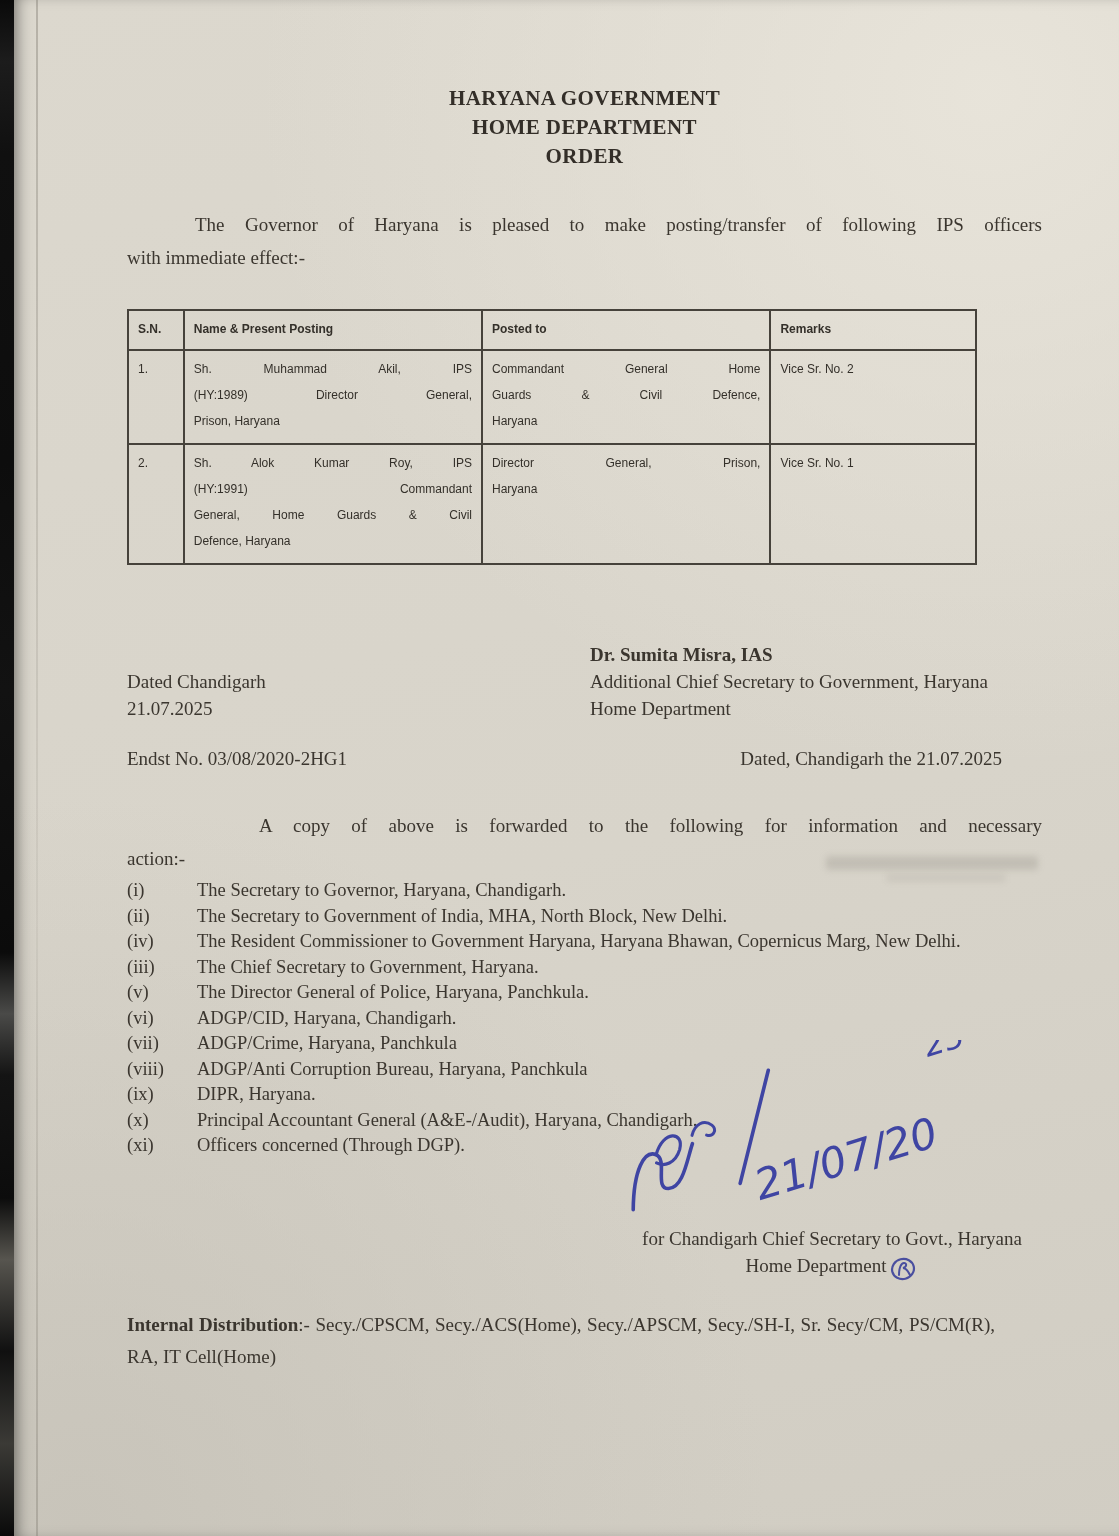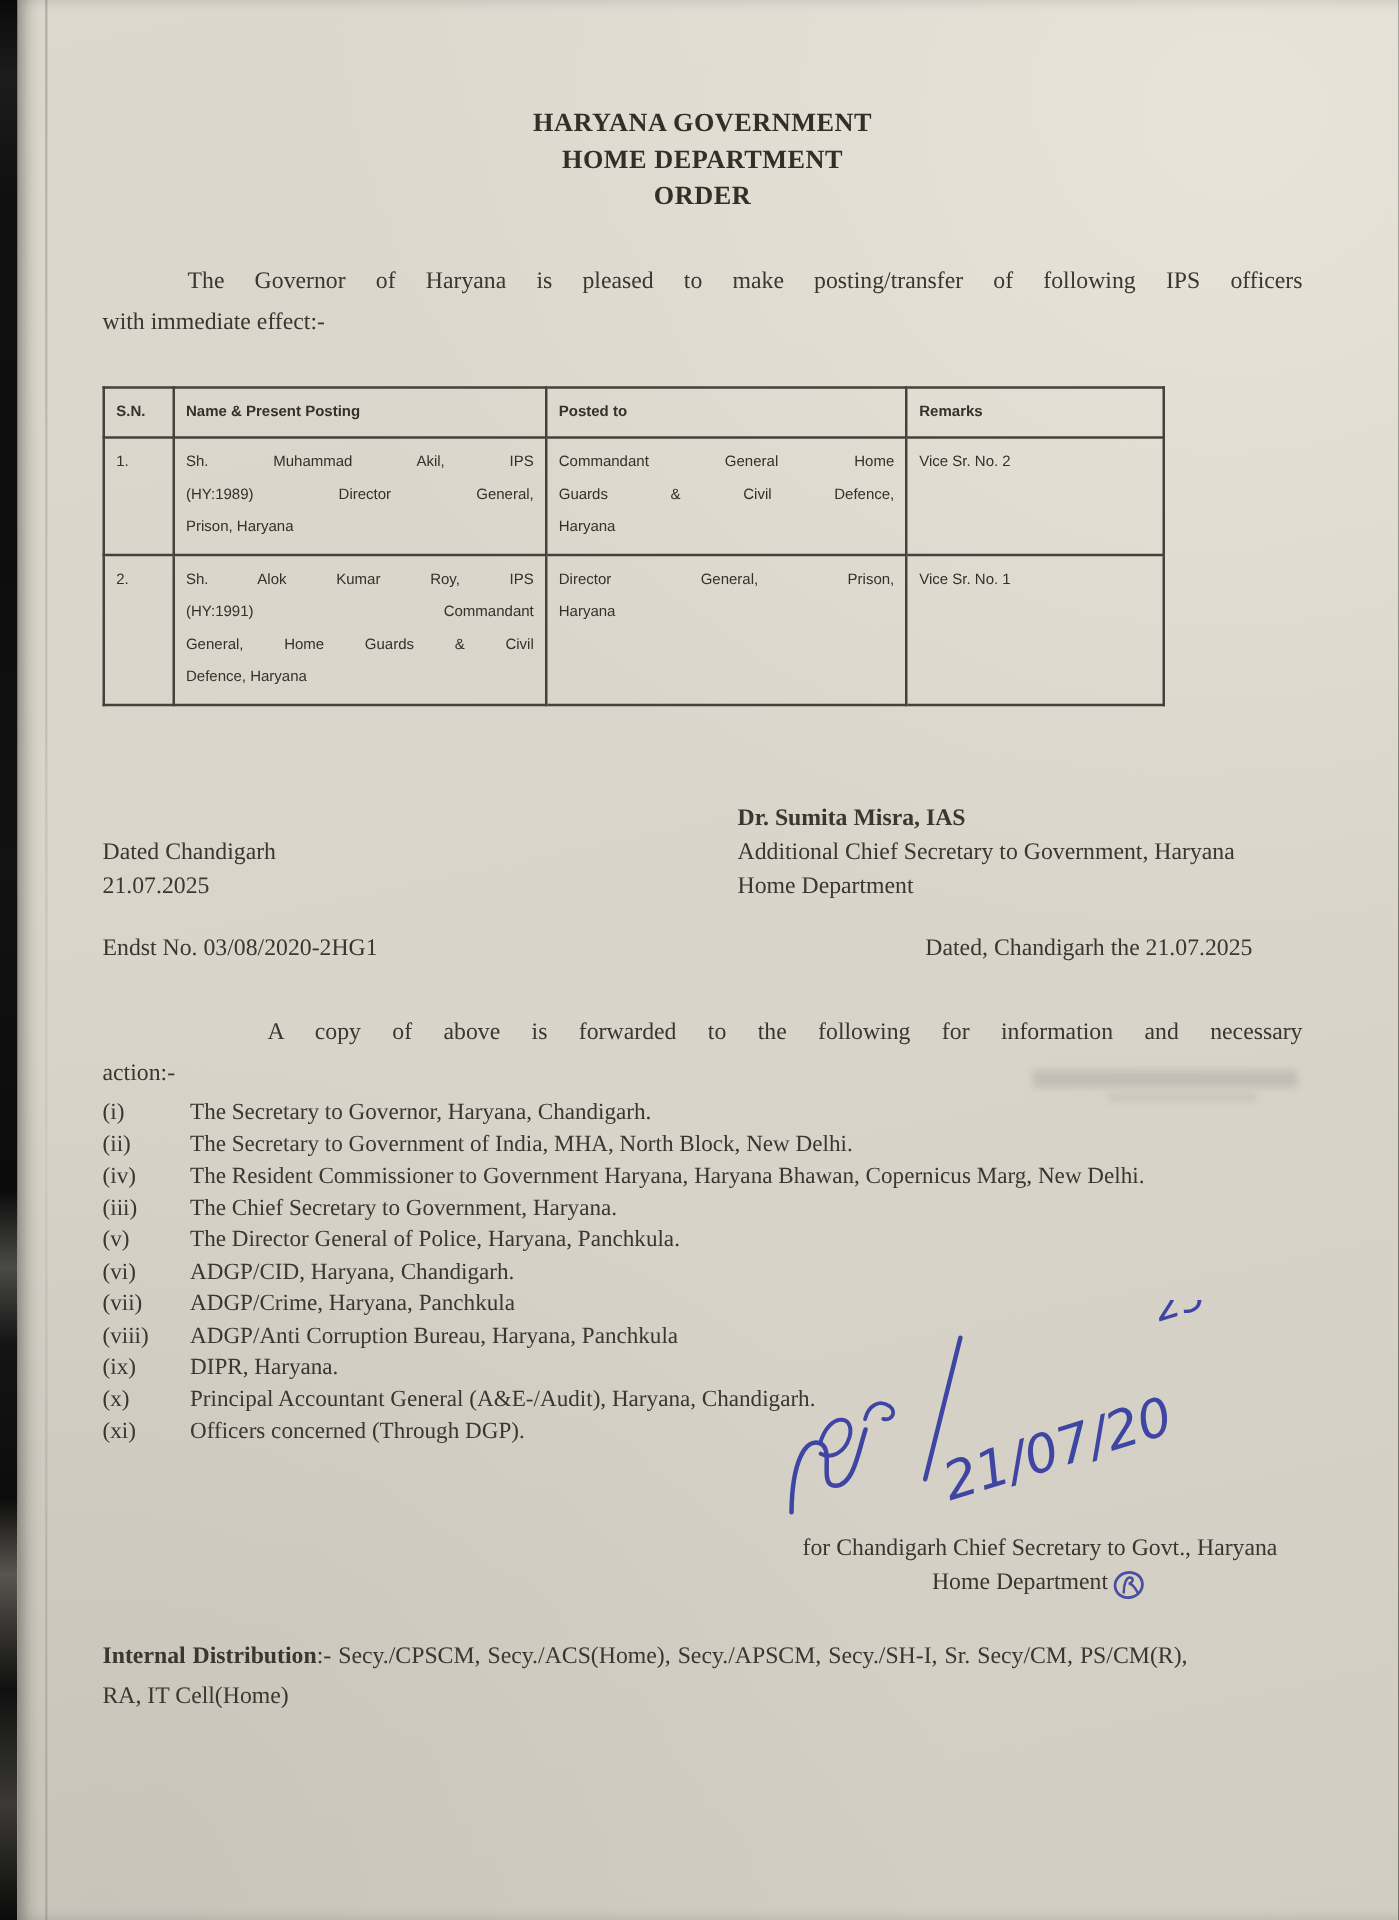--- a/index.html
+++ b/index.html
@@ -28,21 +28,21 @@
     color:#3a352e;
   }
   
   .fold{
     position:absolute;left:22px;top:0;width:2px;height:1536px;
     background:linear-gradient(rgba(110,105,95,.35), rgba(110,105,95,.08) 60%, rgba(110,105,95,.3));
     filter:blur(.6px);
   }
   .content{
     position:relative;
-    padding:84px 77px 0 68px; 
+    padding:84px 77px 0 113px; 
     font-size:19px;color:#3b362f;
   }
   .title-block{text-align:center;line-height:29px;font-weight:bold;font-size:21px;
     letter-spacing:.4px;color:#332e28;}
   .intro{margin-top:37px;line-height:33px;}
   .jline{text-align:justify;text-align-last:justify;text-justify:inter-word;}
   .indent1{text-indent:68px;}
   .indent2{text-indent:132px;}
 
   

